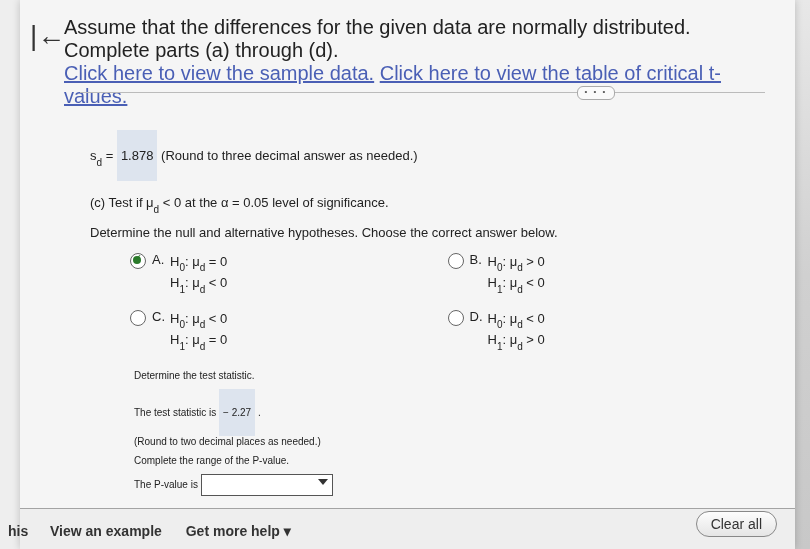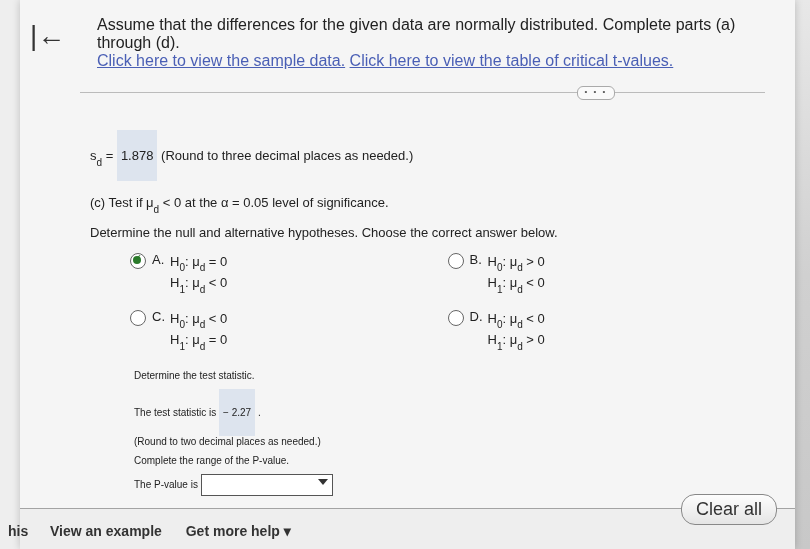--- a/index.html
+++ b/index.html
@@ -43,24 +43,24 @@
   left: 10px;
   top: 20px;
   font-size: 28px;
   color: #333;
   font-weight: 300;
   cursor: pointer;
   font-family: Arial;
 }
 .main-text {
   position: absolute;
-  left: 77px;
+  left: 44px;
   top: 16px;
   right: 20px;
-  font-size: 16px;
+  font-size: 20px;
   color: #222;
 }
 .link {
   color: #4a5fb5;
   text-decoration: underline;
   cursor: pointer;
 }
 .hr-line {
   position: absolute;
   left: 60px;
@@ -183,25 +183,25 @@
   left:30px;
   bottom:10px;
   font-size:14px;
   font-weight:bold;
   color:#333;
 }
 .footer-links span { margin-right:20px; cursor:pointer; }
 .clear-all-btn {
   position:absolute;
   right:18px;
-  bottom:24px;
+  bottom:12px;
   border:1px solid #888;
   border-radius:14px;
   padding:4px 14px;
-  font-size:18px;
+  font-size:14px;
   background:linear-gradient(#fdfdfd,#e5e5e5);
   cursor:pointer;
   color:#333;
 }
 </style>
 </head>
 <body>
 
 <div class="outer-frame">
   <div class="sidebar-sliver"></div>
@@ -217,21 +217,21 @@
         <span> </span>
         <span class="link">Click here to view the table of critical t-values.</span>
       </div>
     </div>
 
     <div class="hr-line"></div>
     <div class="ellipsis-pill">• • •</div>
 
     <div class="body-area">
       <div class="sd-line">
-        <span>s</span><span class="sub">d</span><span> = </span><span class="value-box">1.878</span><span>  (Round to three decimal places as needed.)</span>
+        <span>s</span><span class="sub">d</span><span> = </span><span class="value-box">1.878</span><span>  (Round to three decimal answer as needed.)</span>
       </div>
 
       <div class="row">
         <span>(c) Test if μ</span><span class="sub">d</span><span> &lt; 0 at the α = 0.05 level of significance.</span>
       </div>
 
       <div class="row">Determine the null and alternative hypotheses. Choose the correct answer below.</div>
 
       <div class="options-grid">
         <div class="col">

